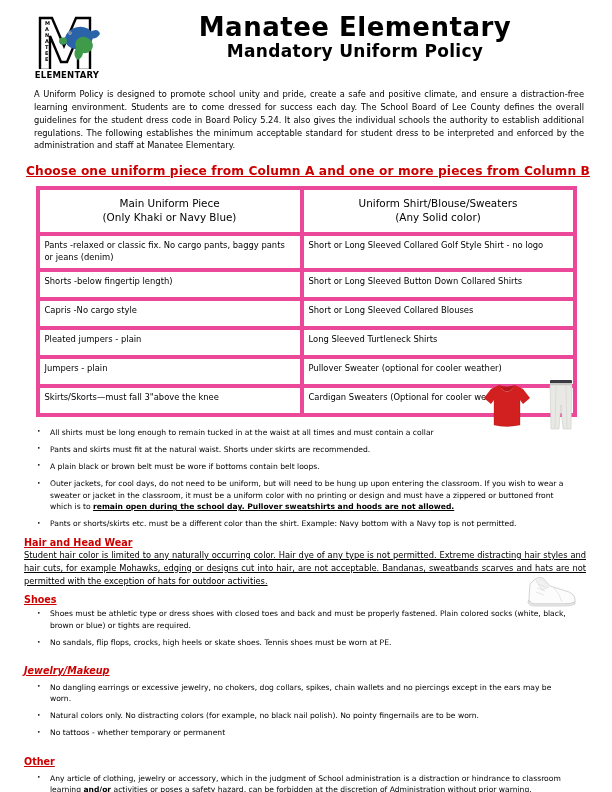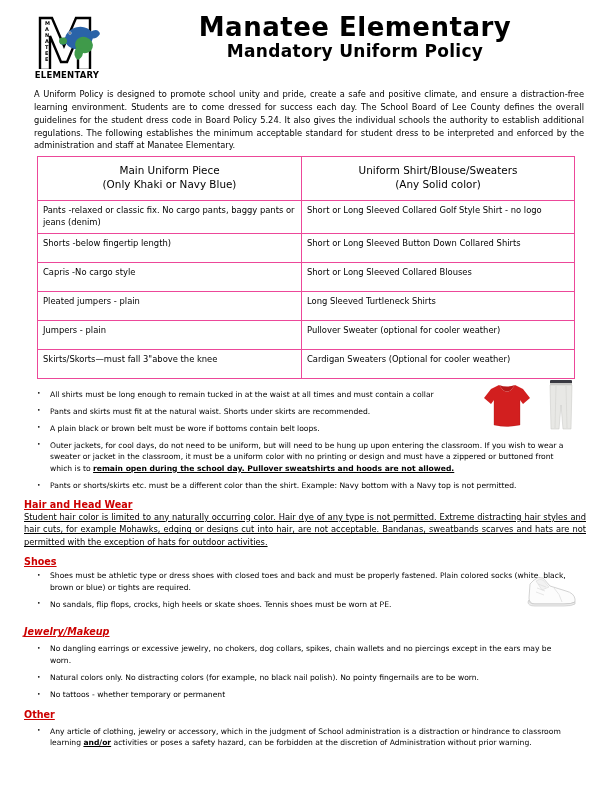--- a/index.html
+++ b/index.html
@@ -50,21 +50,21 @@
   }
 
   
   table.uniform {
     margin:4px auto 0 auto;
     width:537px;
     border-collapse:collapse;
     table-layout:fixed;
   }
   table.uniform th, table.uniform td {
-    border:1px solid #ec4899;
+    border:4px solid #ec4899;
     font-weight:normal;
     vertical-align:top;
   }
   table.uniform th {
     text-align:center;
     font-size:10.4px;
     line-height:1.35;
     padding:6px 4px 8px 4px;
     height:44px;
   }
@@ -162,20 +162,21 @@
     </div>
 
     <div class="title-wrap">
       <div class="title-main">Manatee Elementary</div>
       <div class="title-sub">Mandatory Uniform Policy</div>
     </div>
   </div>
 
   <p class="intro">A Uniform Policy is designed to promote school unity and pride, create a safe and positive climate, and ensure a distraction-free learning environment. Students are to come dressed for success each day. The School Board of Lee County defines the overall guidelines for the student dress code in Board Policy 5.24. It also gives the individual schools the authority to establish additional regulations. The following establishes the minimum acceptable standard for student dress to be interpreted and enforced by the administration and staff at Manatee Elementary.</p>
 
+  <div class="choose-line">Choose one uniform piece from Column A and one or more pieces from Column B</div>
 
   <table class="uniform">
     <colgroup>
         <col class="c1">
         <col class="c2">
       </colgroup>
     <thead>
       <tr>
         <th>
           <div>Main Uniform Piece</div>
@@ -238,21 +239,21 @@
 
   <div class="sec-head" style="margin-top:16px;font-style:italic;">Jewelry/Makeup</div>
   <div class="list-block list-tight" style="margin-top:6px;">
     <ul class="bl">
       <li style="width:548px;"><span>No dangling earrings or excessive jewelry, no chokers, dog collars, spikes, chain wallets and no piercings except in the ears may be worn.</span></li>
       <li><span>Natural colors only. No distracting colors (for example, no black nail polish). No pointy fingernails are to be worn.</span></li>
       <li><span>No tattoos - whether temporary or permanent</span></li>
     </ul>
   </div>
 
-  <div class="sec-head" style="margin-top:8px;">Other</div>
+  <div class="sec-head" style="margin-top:17px;">Other</div>
   <div class="list-block list-tight" style="margin-top:6px;">
     <ul class="bl">
       <li><span>Any article of clothing, jewelry or accessory, which in the judgment of School administration is a distraction or hindrance to classroom learning </span><b class="uline">and/or</b><span> activities or poses a safety hazard, can be forbidden at the discretion of Administration without prior warning.</span></li>
 
     </ul>
   </div>
 
   <div class="art shirt">
     <svg viewBox="0 0 50 46" width="50" height="46" aria-hidden="true">
       <path d="M17 3 L9 7 L2 16 L9 22 L12 18 L12 43 Q25 46 38 43 L38 18 L41 22 L48 16 L41 7 L33 3

